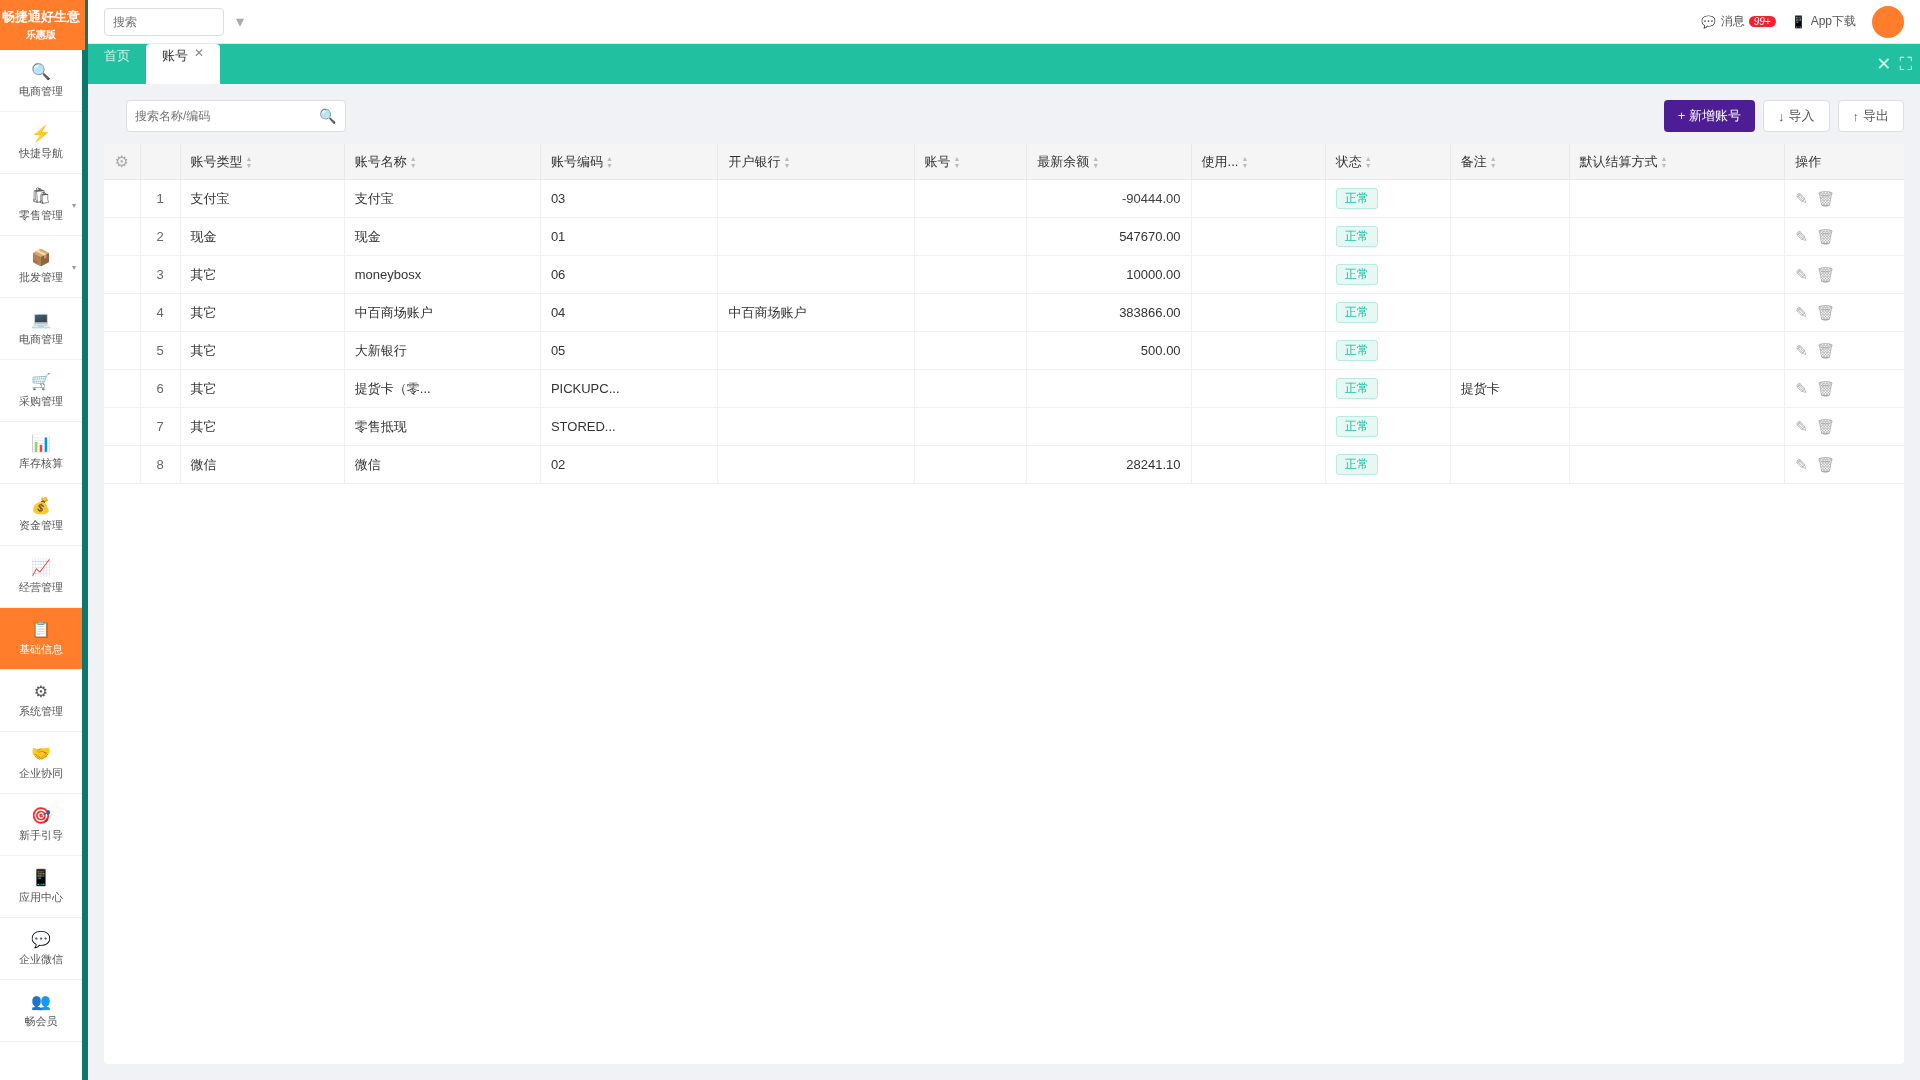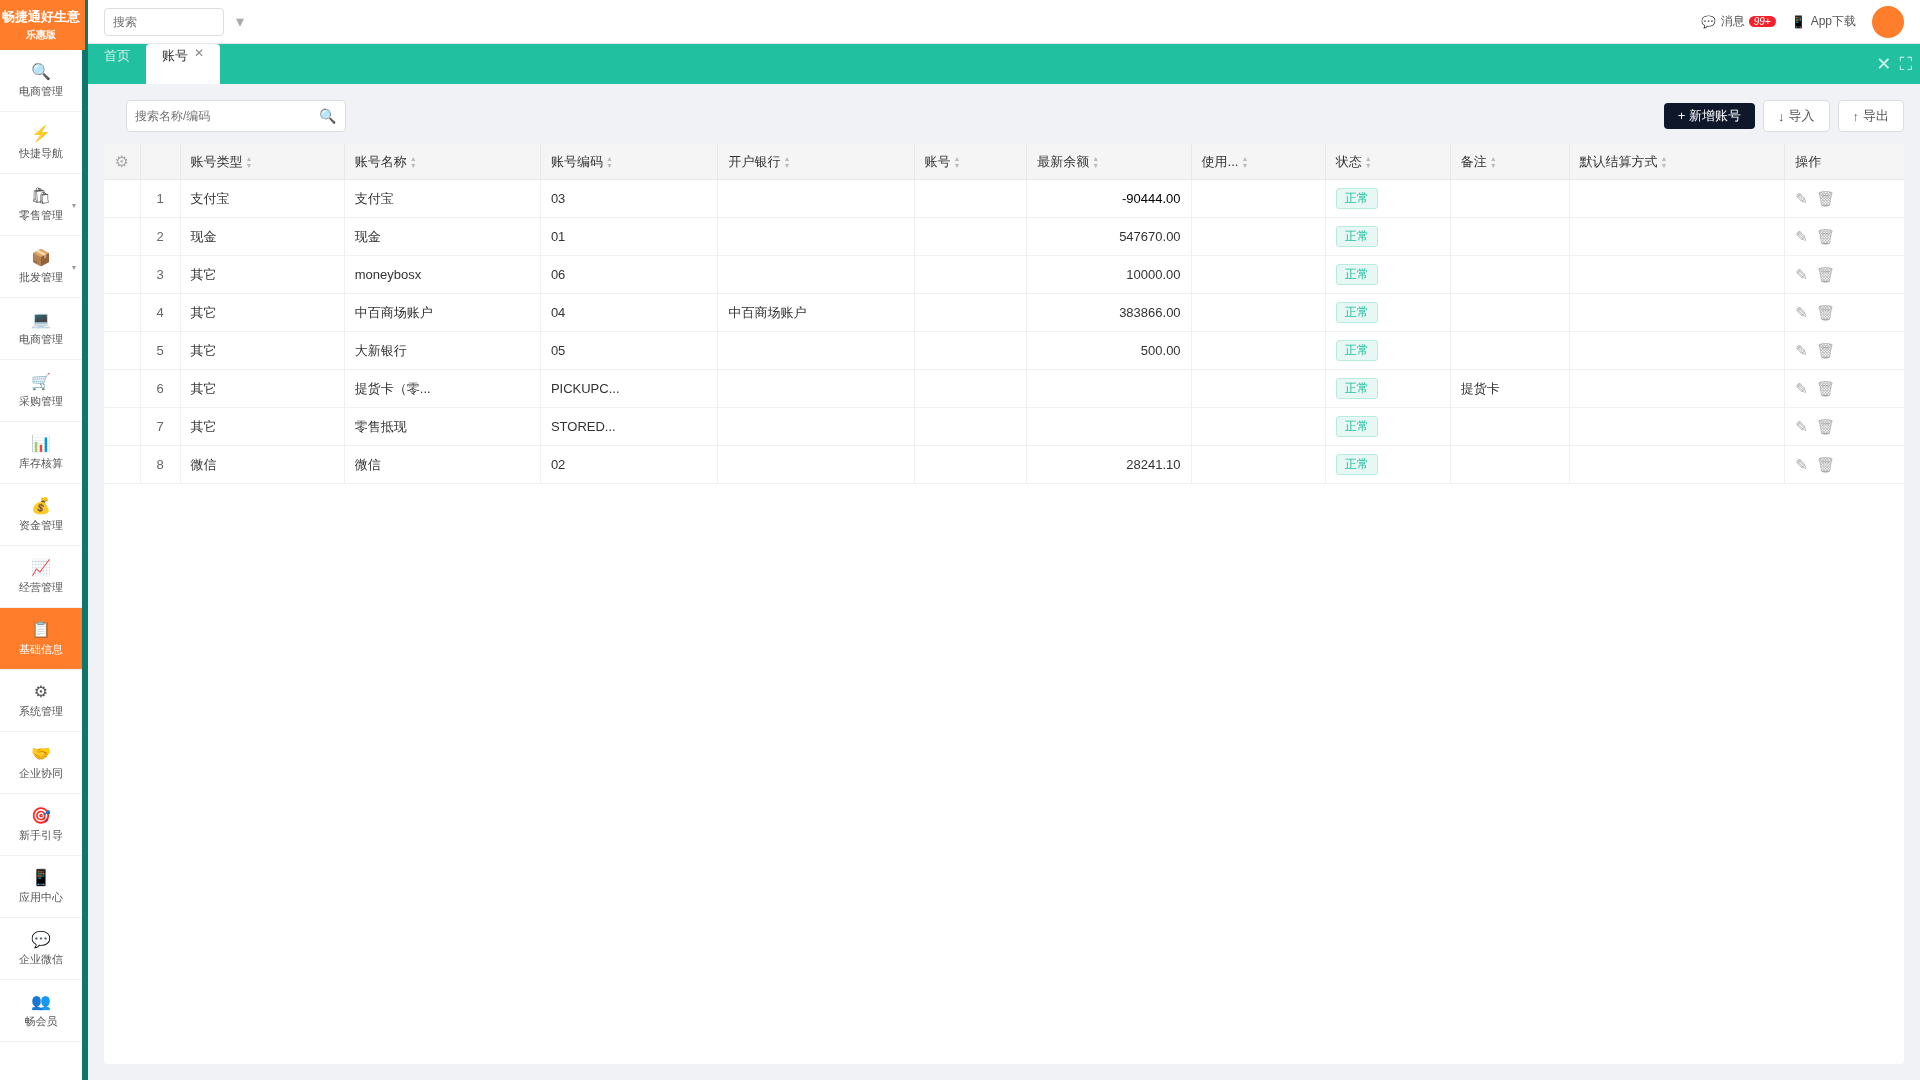--- a/index.html
+++ b/index.html
@@ -206,26 +206,26 @@
       width: 180px;
       background: transparent;
     }
     .search-icon { color: #aaa; font-size: 14px; }
     .toolbar-right {
       display: flex;
       align-items: center;
       gap: 8px;
     }
     .btn-primary {
-      background: #0f172a;
+      background: #4c1d95;
       color: white;
       border: none;
       border-radius: 4px;
       padding: 0 14px;
-      height: 26px;
+      height: 32px;
       font-size: 13px;
       cursor: pointer;
       display: flex;
       align-items: center;
       gap: 4px;
     }
     .btn-default {
       background: #fff;
       color: #555;
       border: 1px solid #ddd;
@@ -554,21 +554,21 @@
             </thead>
           <tbody id="table-body">
               <tr>
                 <td class="gear-col"></td>
                 <td class="row-num">1</td>
                 <td>支付宝</td>
                 <td>支付宝</td>
                 <td>03</td>
                 <td></td>
                 <td></td>
-                <td style="text-align: right; color: #000000;">-90444.00</td>
+                <td style="text-align: right; color: #404040;">-90444.00</td>
                 <td></td>
                 <td><span class="status-badge">正常</span></td>
                 <td></td>
                 <td></td>
                 <td>
     <div class="action-icons">
       <span class="action-icon">✎</span>
       <span class="action-icon">🗑</span>
     </div>
   </td>

